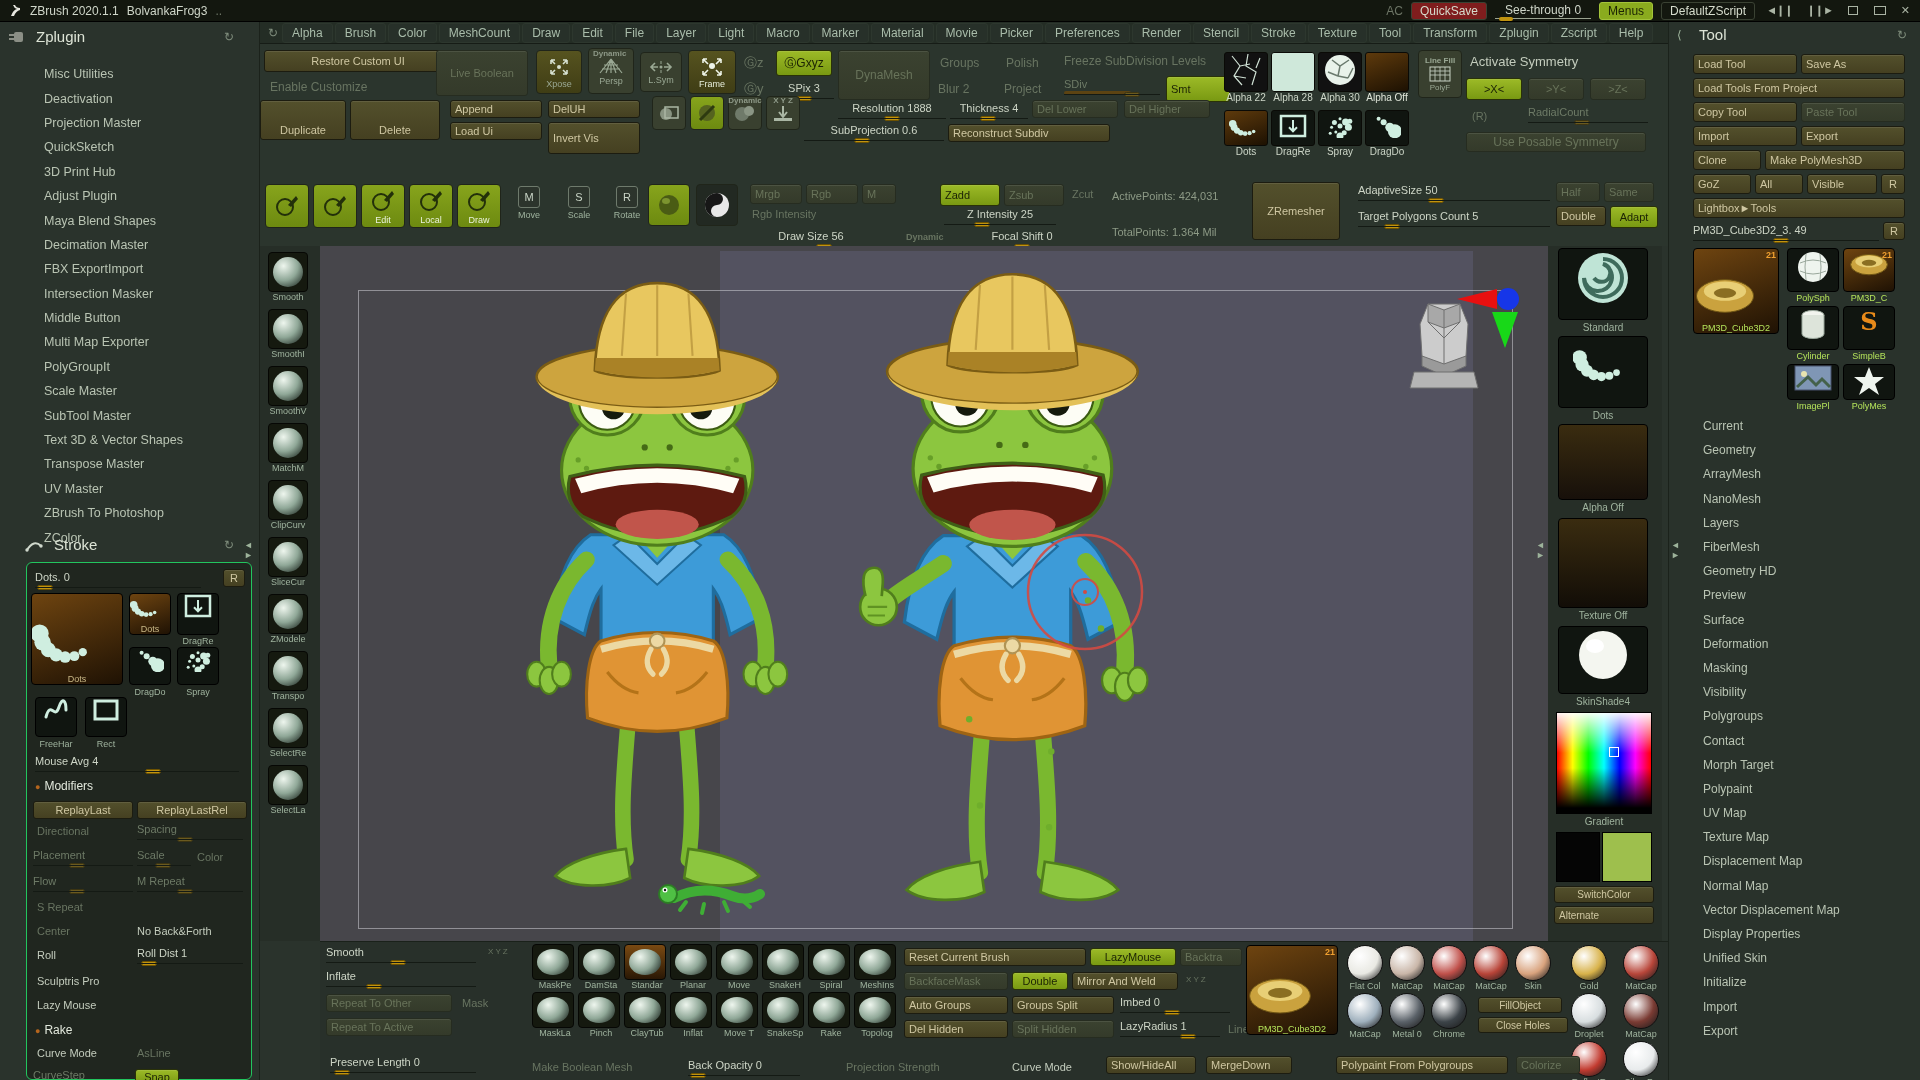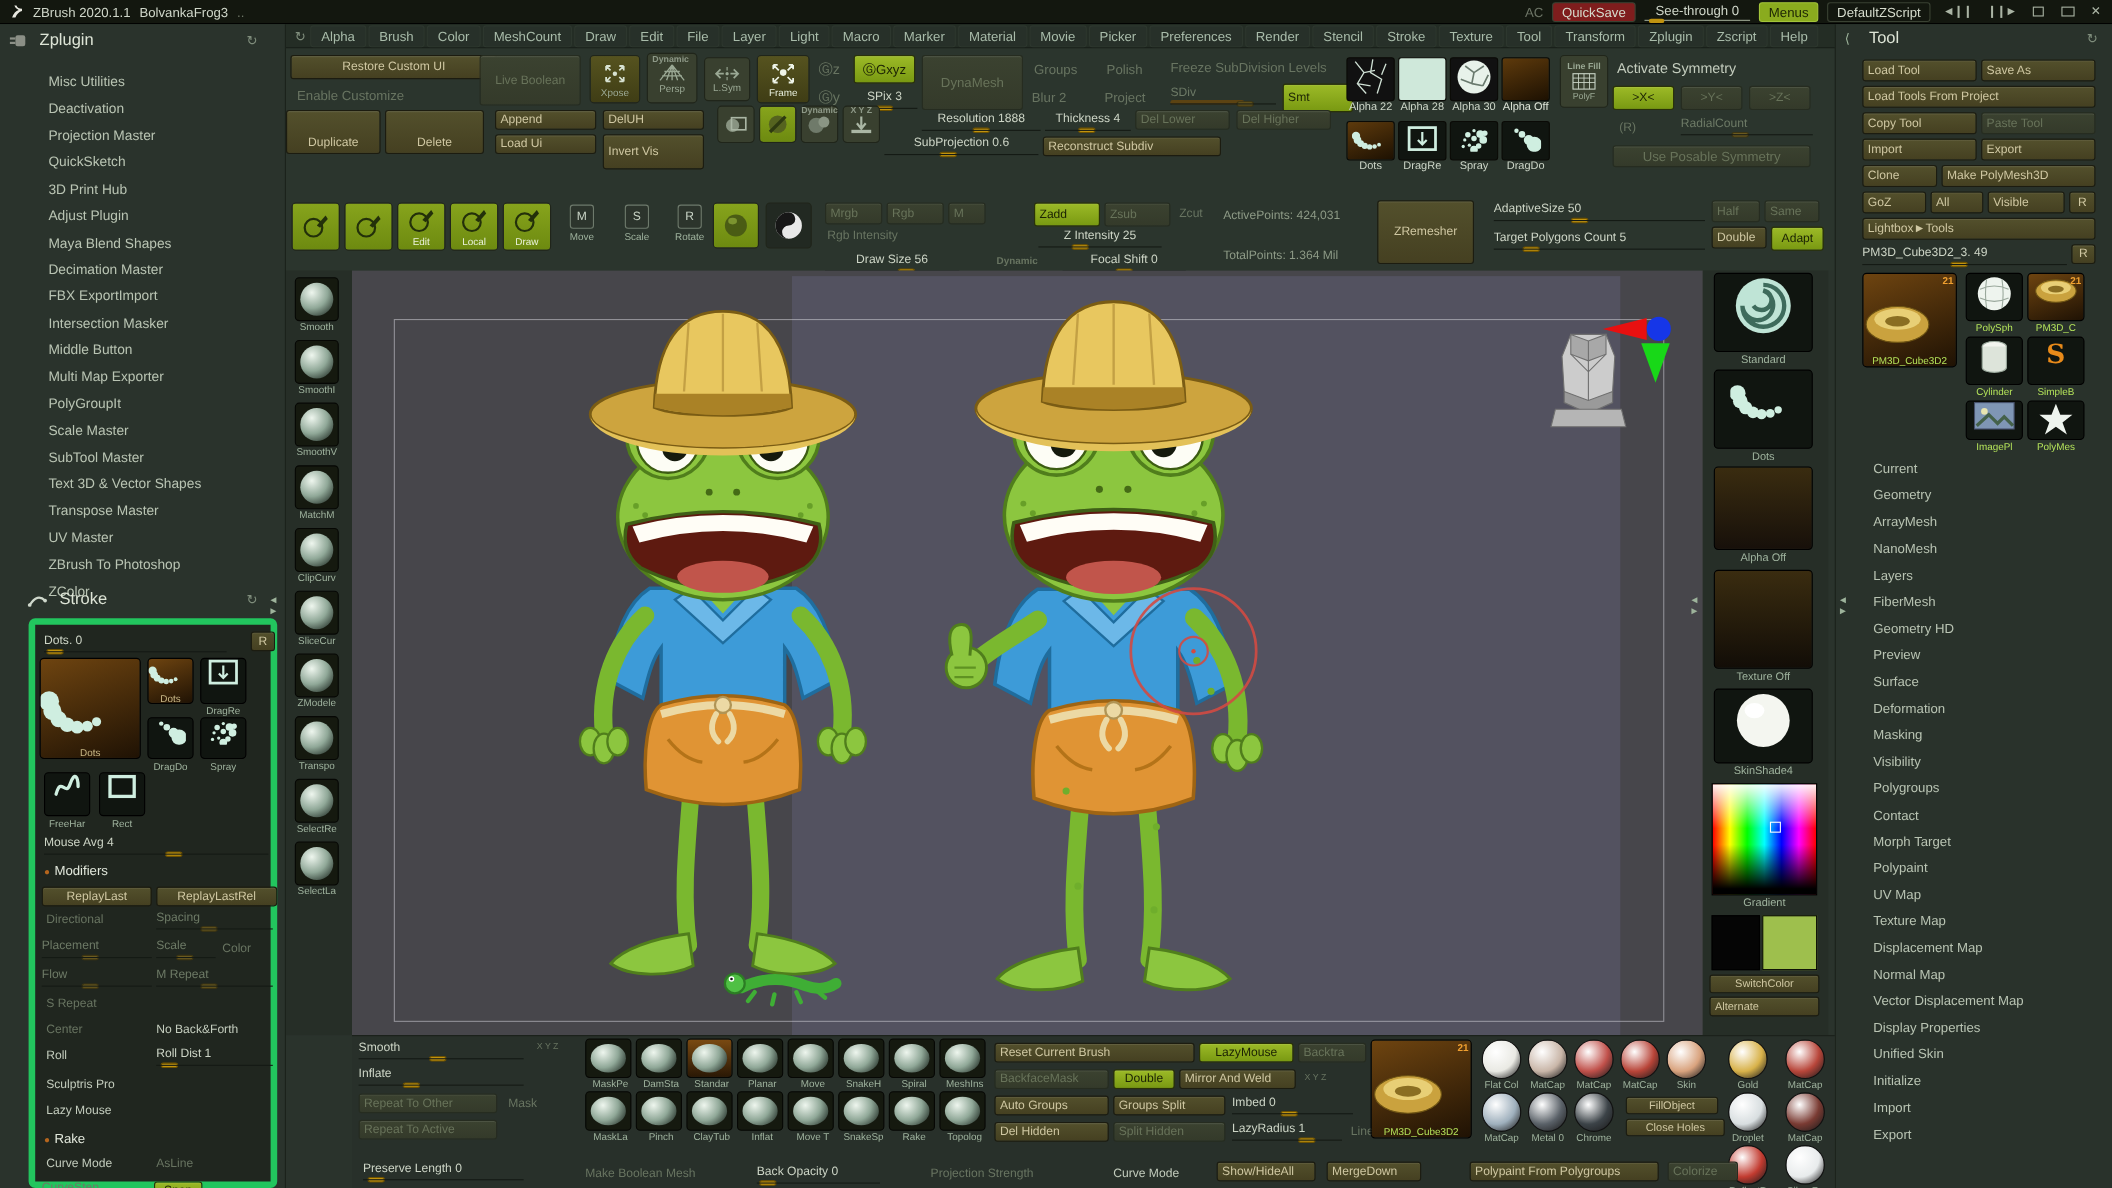--- a/index.html
+++ b/index.html
@@ -38,21 +38,21 @@
   .icbtn.green{background:linear-gradient(#87a41c,#6d8a10)}
   .icbtn svg{display:block}
   .badge{position:absolute;top:1px;right:2px;color:#f0a030;font-size:9px;font-weight:bold}
   .thumb{position:absolute;background:linear-gradient(160deg,#6e4410,#1f1204);border:1px solid #000;border-radius:4px;display:flex;justify-content:center}
   .thumb.dk{background:#101510}
   .minisq{width:22px;height:22px;border:1px solid #6e7a6c;border-radius:3px;color:#c9d4c6;font-size:11px;display:flex;align-items:center;justify-content:center;background:#2c342c}
   
   .ptitle{font-size:15px;color:#dde4d6}
   .zpi{font-size:12.5px;color:#b9c4b3;height:24.4px;display:flex;align-items:center;padding-left:44px}
   .sec{font-size:12px;color:#b9c4b3;height:24.2px;display:flex;align-items:center;padding-left:34px}
-  #strokepanel{position:absolute;left:26px;top:540px;width:226px;height:518px;background:#20261f;border:6px solid #22c55e;border-radius:6px}
+  #strokepanel{position:absolute;left:26px;top:540px;width:226px;height:518px;background:#20261f;border:1px solid #22c55e;border-radius:6px}
   .bullet{color:#b5651d;margin-right:4px;font-size:9px}
   .bt{position:relative;background:#15190f;border:1px solid #060704;border-radius:4px}
   .bt::before{content:"";position:absolute;inset:4px;border-radius:50%;background:radial-gradient(circle at 35% 30%,#eef6ee,#90a898 50%,#26322a 90%)}
   .bt.sel{background:linear-gradient(#7a4a12,#2a1805)}
   .lbitem{width:56px;text-align:center;margin-bottom:7px}
   .lbitem .bt{width:40px;height:40px;margin:0 auto;display:block}
   .mat{position:absolute;width:42px;text-align:center}
   .mat .ball{display:block;width:36px;height:36px;margin:0 auto;border-radius:50%;border:1px solid #111}
   .gcell{text-align:center}
   

